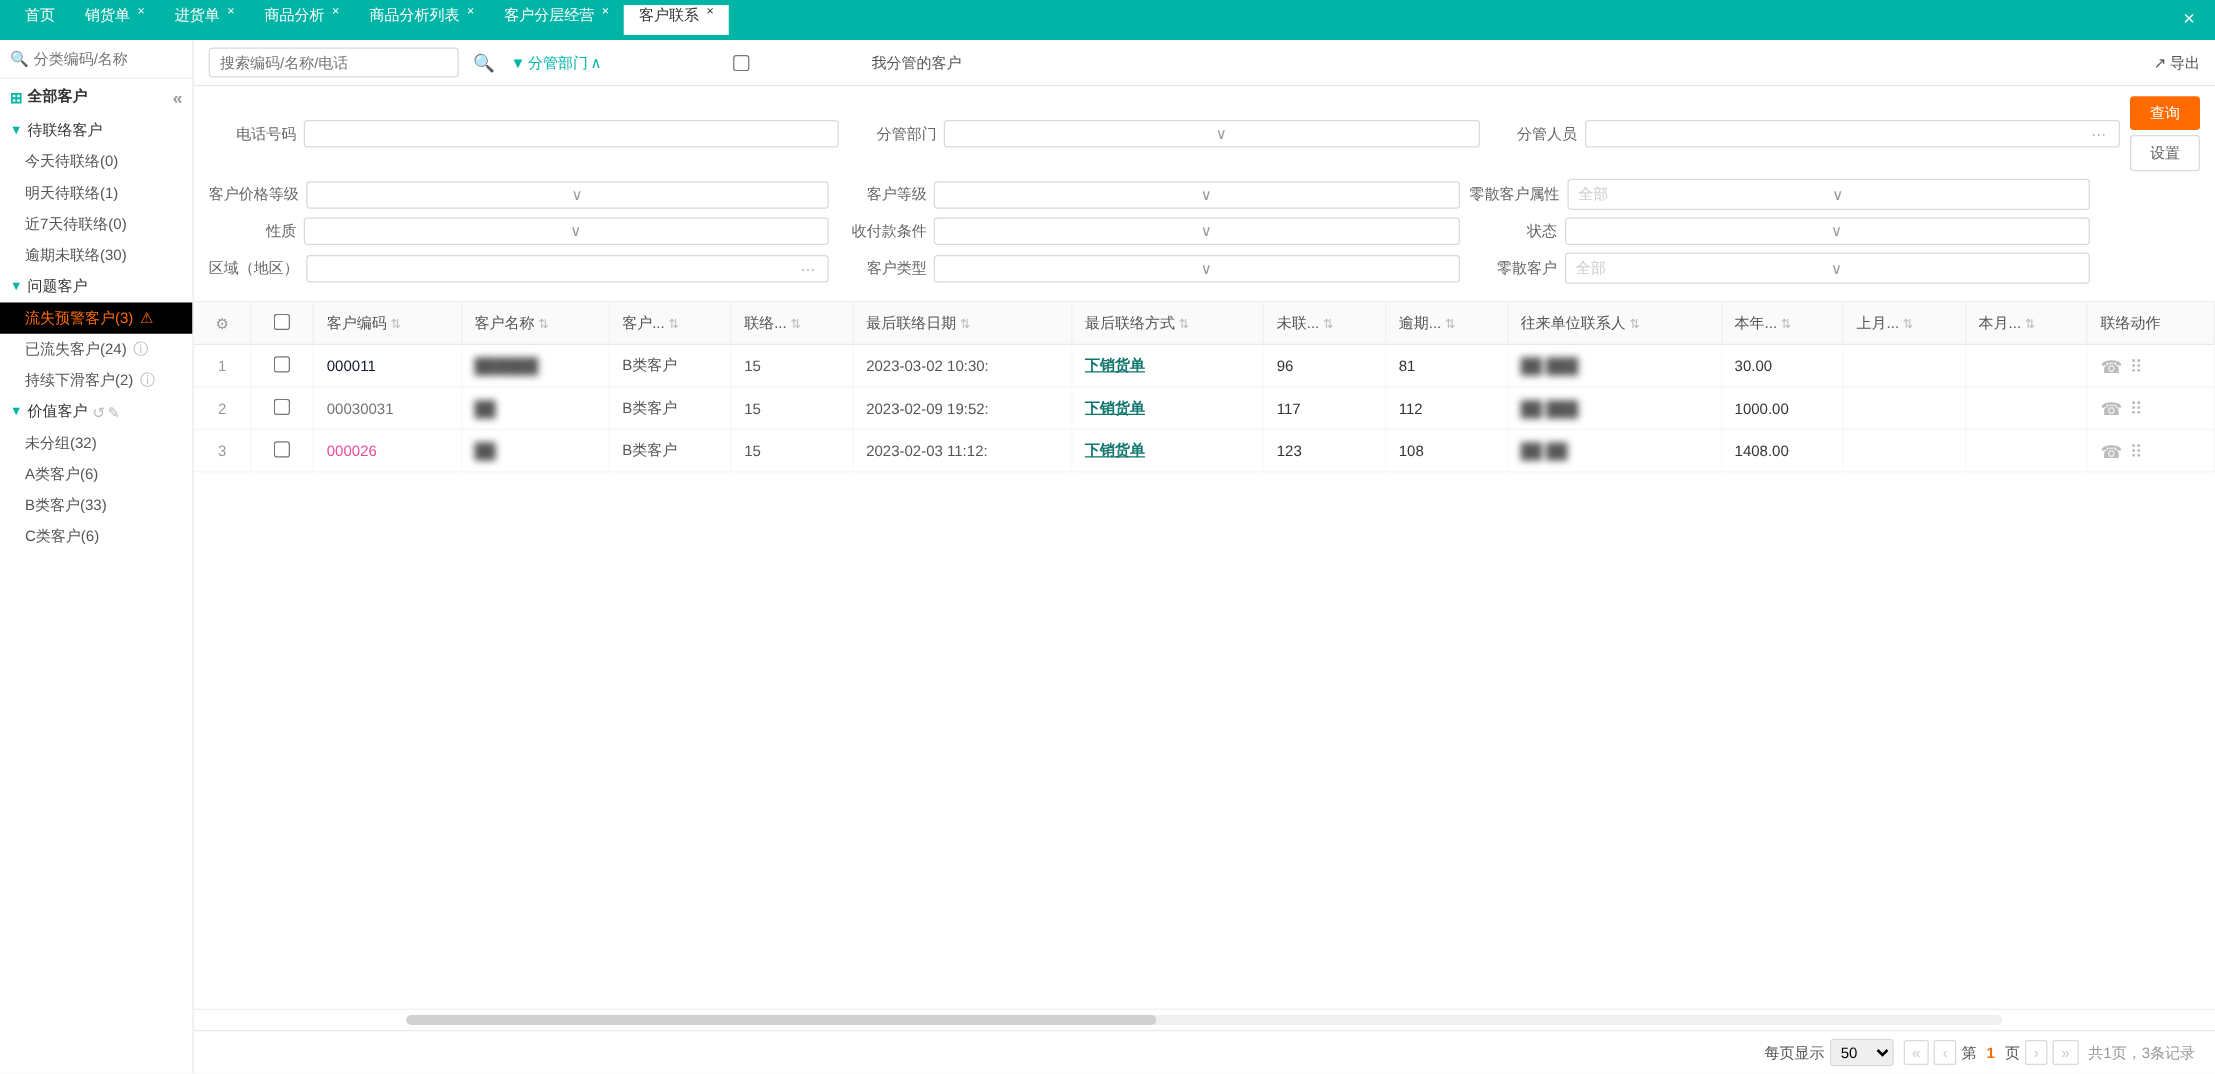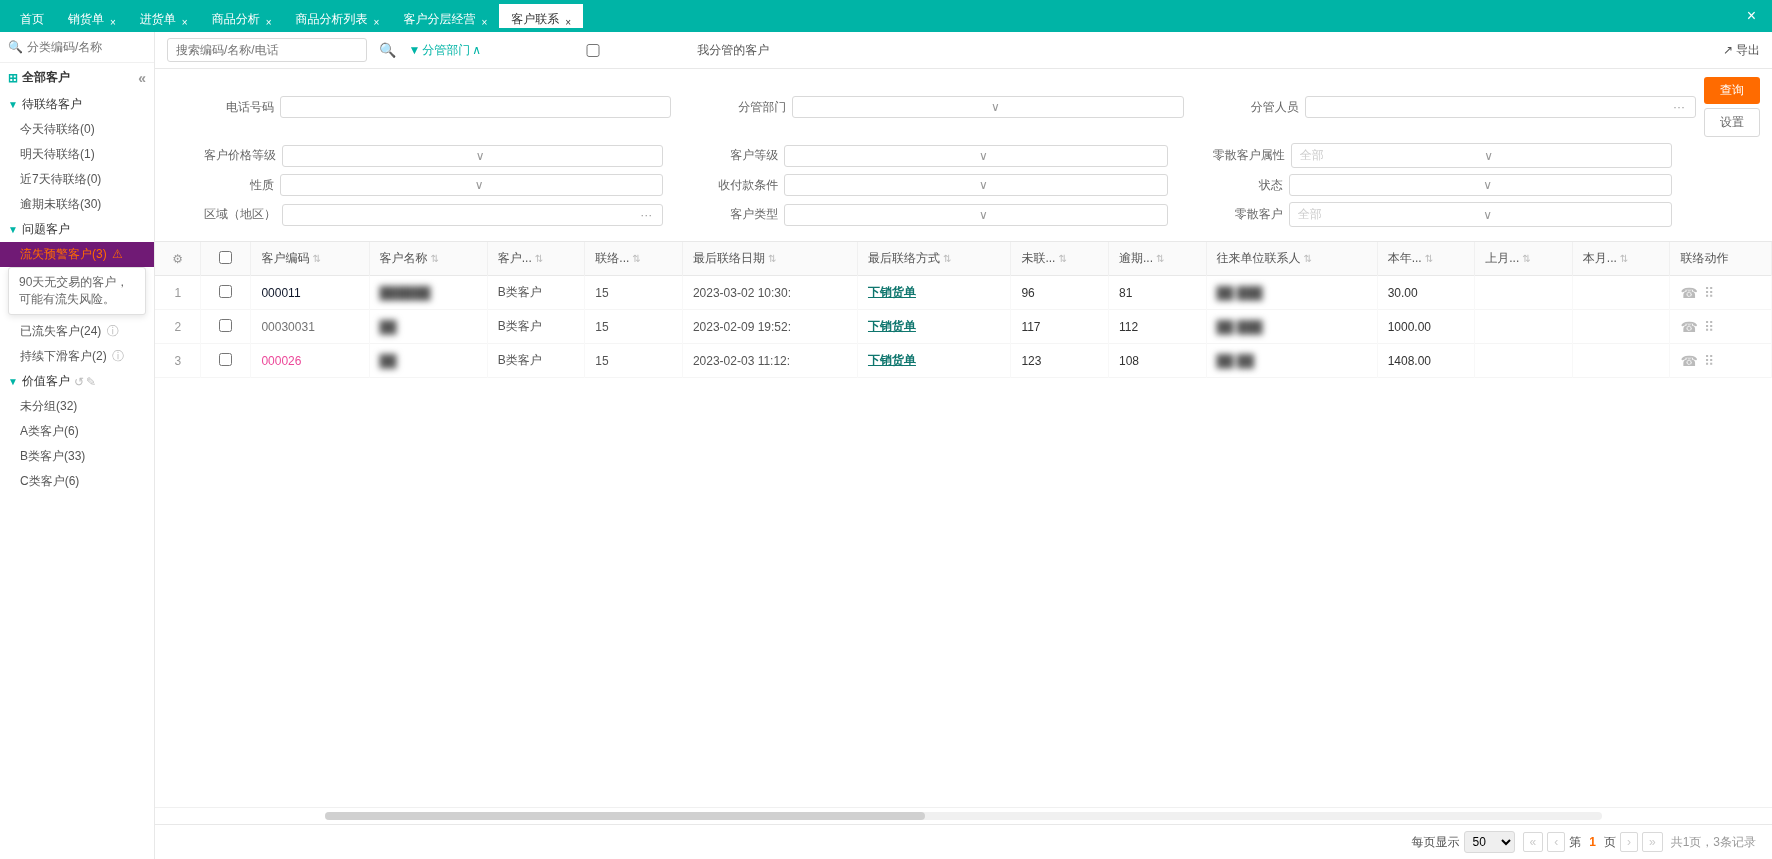--- a/index.html
+++ b/index.html
@@ -11,21 +11,21 @@
       height: 32px;
       display: flex;
       align-items: center;
       padding: 0 8px;
       color: white;
     }
     .top-nav .nav-item {
       padding: 0 12px;
       height: 24px;
       display: flex;
-      align-items: flex-end;
+      align-items: flex-start;
       cursor: pointer;
       white-space: nowrap;
       font-size: 12px;
       color: white;
       position: relative;
     }
     .top-nav .nav-item.active {
       background: white;
       color: #333;
     }
@@ -107,21 +107,21 @@
     }
 
     .sidebar-item {
       padding: 4px 8px 4px 20px;
       font-size: 12px;
       color: #555;
       cursor: pointer;
     }
     .sidebar-item.active {
       color: #ff6b00;
-      background: #701a75;
+      background: #000000;
     }
 
     .tooltip-box {
       background: white;
       border: 1px solid #e0e0e0;
       border-radius: 3px;
       padding: 6px 10px;
       font-size: 11px;
       color: #666;
       margin: 0 8px 4px 8px;
@@ -201,21 +201,20 @@
       display: flex;
       align-items: center;
       flex: 1;
       gap: 6px;
     }
     .filter-field label {
       color: #666;
       white-space: nowrap;
       min-width: 70px;
       text-align: right;
-      margin-left: 37px;
     }
     .filter-field input {
       border: 1px solid #d9d9d9;
       border-radius: 3px;
       padding: 3px 6px;
       font-size: 12px;
       flex: 1;
       outline: none;
     }
     .filter-select {
@@ -431,23 +430,20 @@
       <span>逾期未联络(30)</span>
     </div>
 
     <div class="sidebar-section-title">
       <span class="arrow">▼</span>
       <span>问题客户</span>
     </div>
     <div class="sidebar-item active">
       <span>流失预警客户(3)</span>
       <span style="color:#ff6b00;margin-left:2px;">⚠</span>
-    </div>
-    <div class="tooltip-box">
-      <span>90天无交易的客户，可能有流失风险。</span>
     </div>
     <div class="sidebar-item">
       <span>已流失客户(24)</span>
       <span style="color:#bbb;margin-left:2px;">ⓘ</span>
     </div>
     <div class="sidebar-item">
       <span>持续下滑客户(2)</span>
       <span style="color:#bbb;margin-left:2px;">ⓘ</span>
     </div>
 

